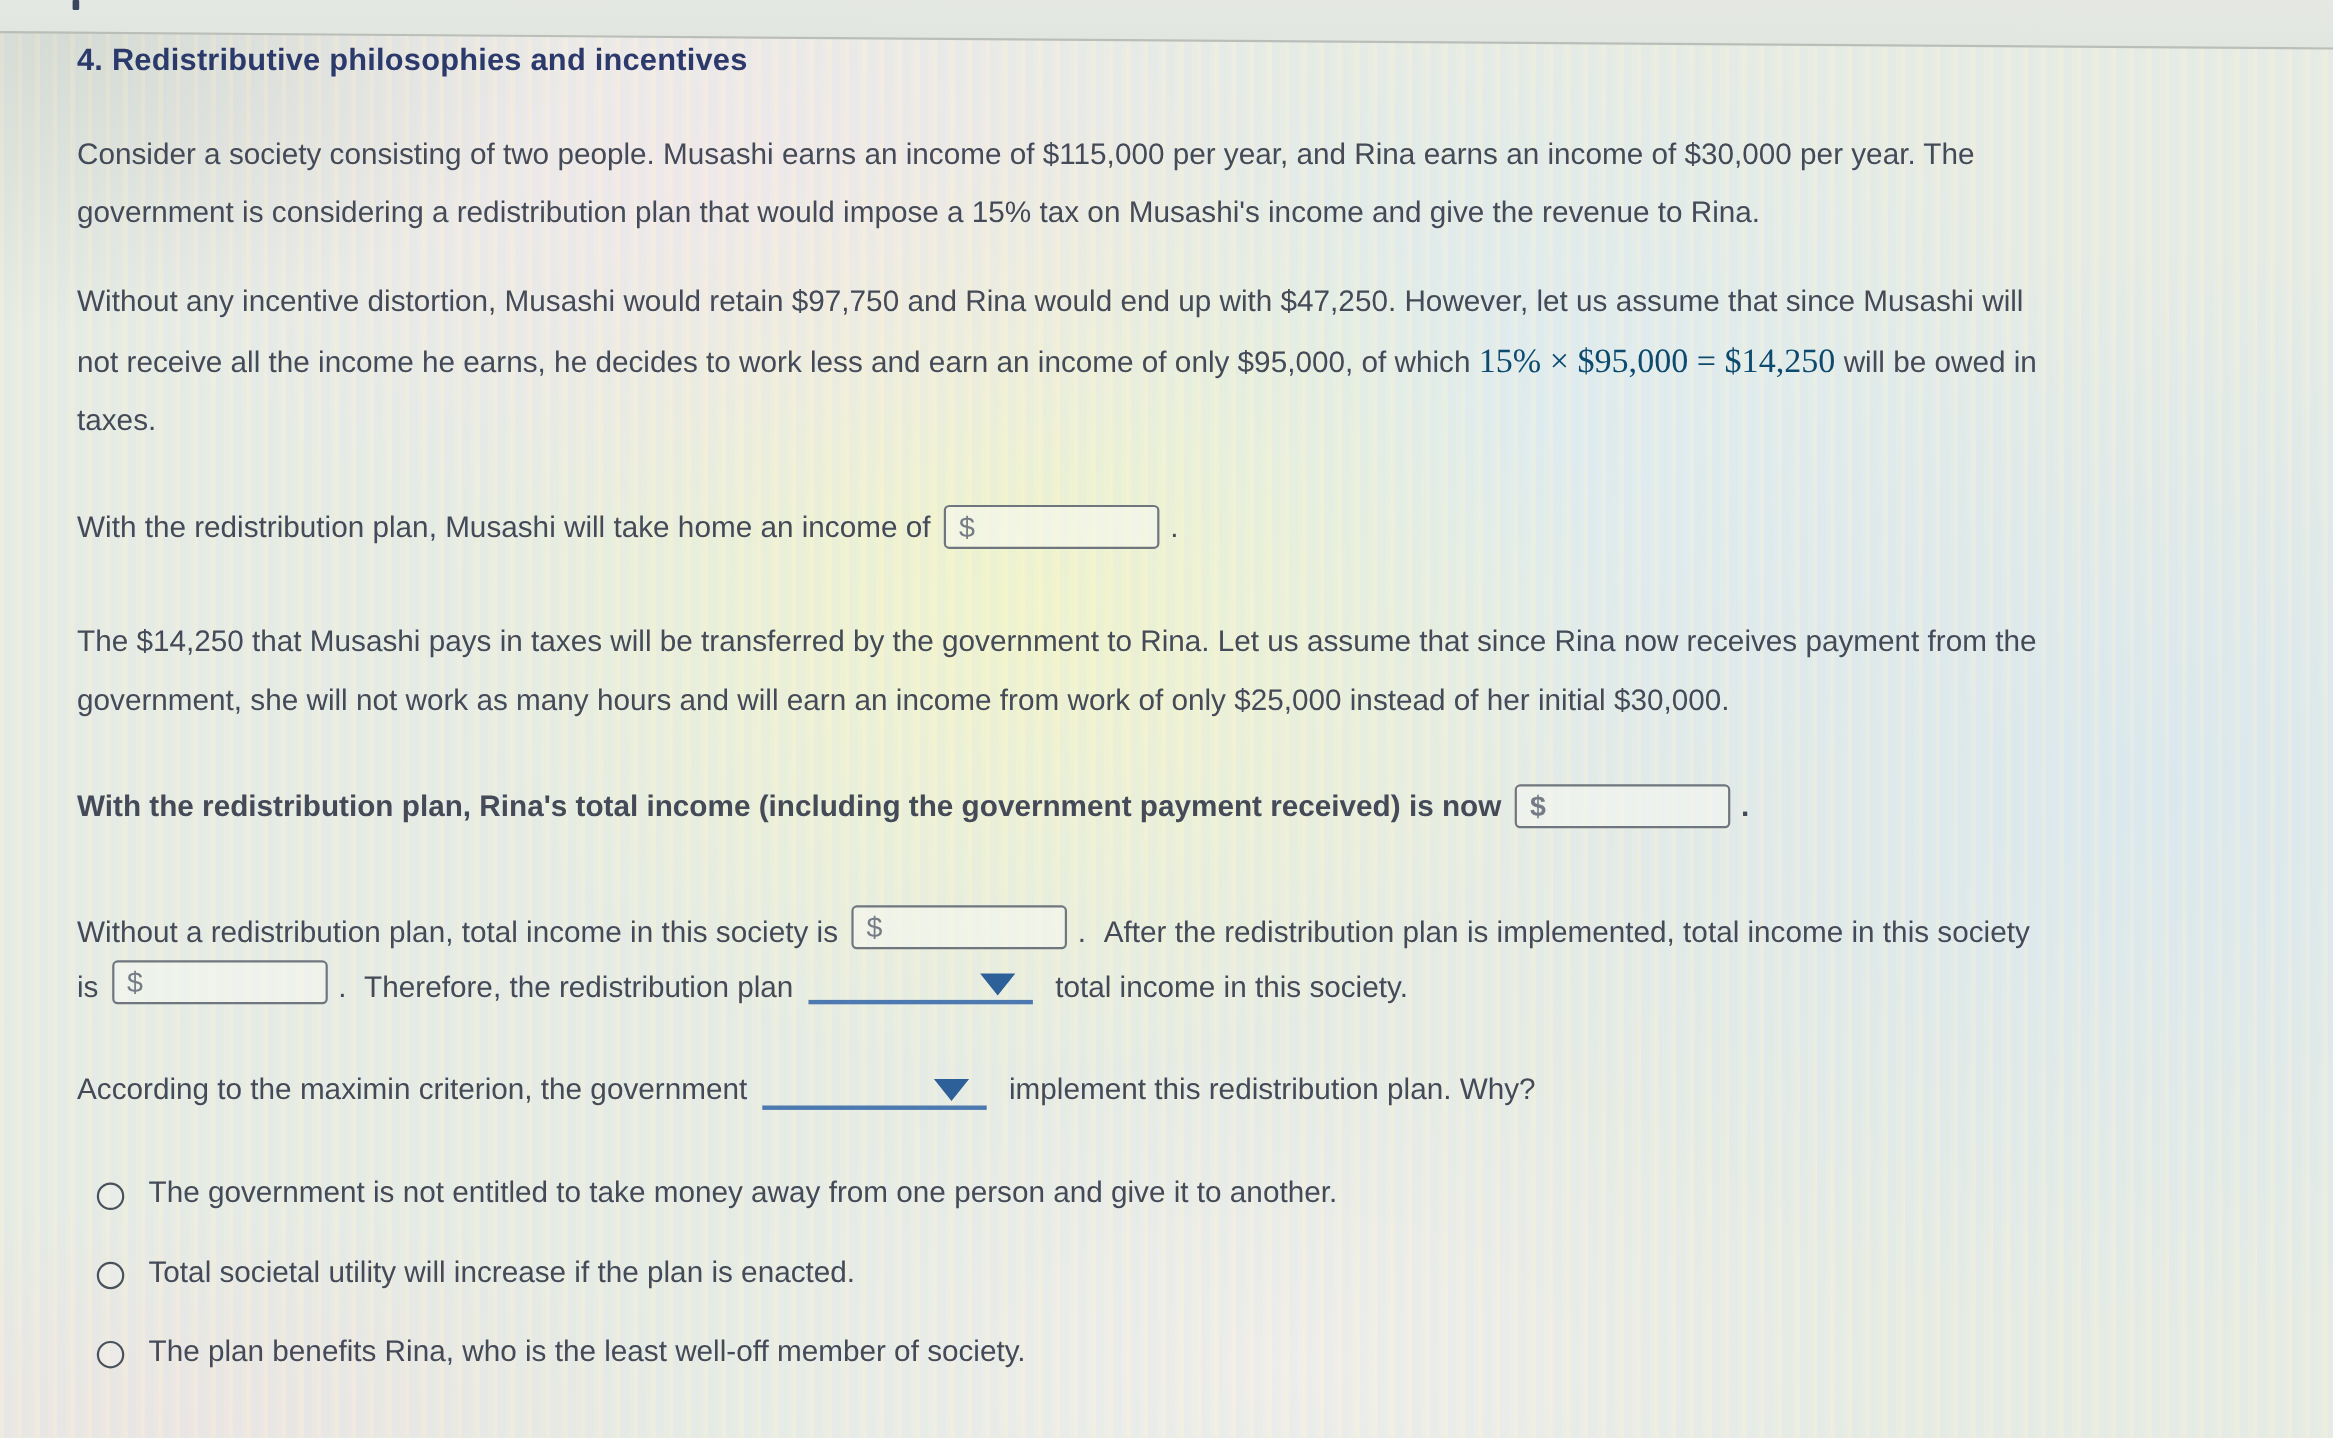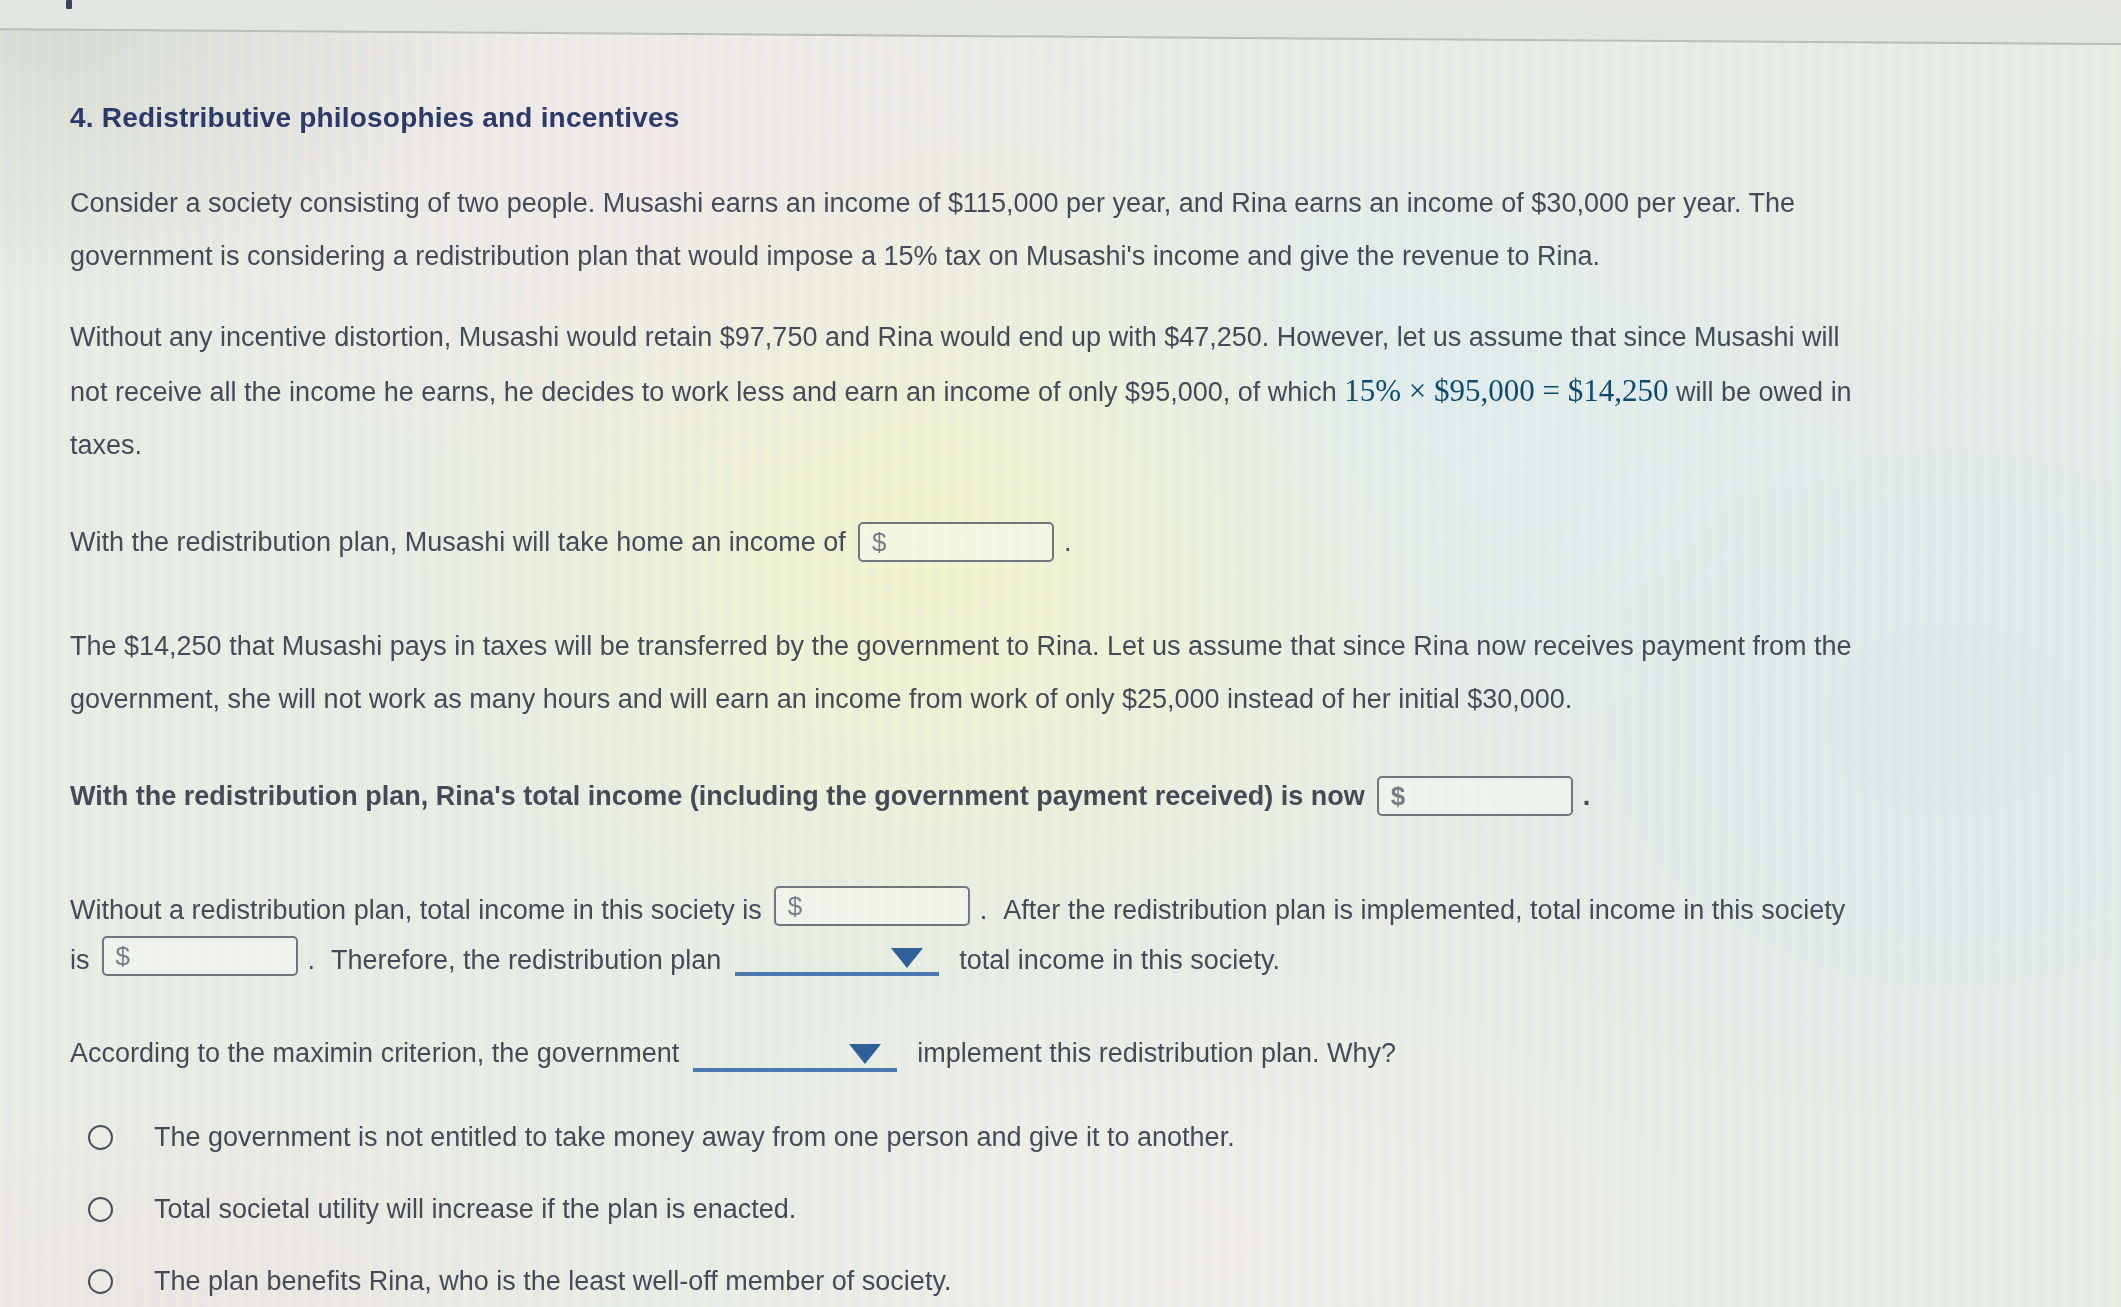--- a/index.html
+++ b/index.html
@@ -24,21 +24,21 @@
       rgba(195,235,215,0.12) 8px 12px,
       rgba(255,255,255,0.00) 12px 16px);}
   .top-strip{
     position:absolute;top:-17px;left:-40px;width:2300px;height:45px;
     background:linear-gradient(#e5e8e3,#e2e6e1);
     border-bottom:2px solid #b9beb9;
     transform:rotate(0.4deg);transform-origin:0 100%;
   }
   .glyph-fragment{position:absolute;left:66px;top:0;width:6px;height:9px;background:#39445f;border-radius:1px;}
 
-  .content{position:absolute;inset:0;padding:58px 70px 0;box-sizing:border-box;margin-top:43px;}
+  .content{position:absolute;inset:0;padding:38px 70px 0;box-sizing:border-box;}
   h1{font-size:28px;line-height:34px;margin:0;color:#2b3a6b;font-weight:700;letter-spacing:.2px;}
 
   .para{margin:0;}
   .para .line{line-height:53px;white-space:pre;}
   .para.intro{margin-top:42px;}
   .para.incentive{margin-top:28px;}
   .para.transfer{margin-top:54px;}
 
   .math{font-family:"Liberation Serif","DejaVu Serif",serif;font-size:31px;color:#0c4a6e;}
 
@@ -57,21 +57,21 @@
   }
   .dollar{color:#757c85;font-size:26px;}
   .box-input{flex:1;min-width:0;border:none;outline:none;background:transparent;font:inherit;color:#444a57;padding:0 6px;}
   .period{margin-right:16px;}
 
   .dropdown{display:inline-block;position:relative;flex:0 0 auto;width:204px;height:34px;border-bottom:4px solid #4b79b0;margin:0 20px 0 14px;}
   .dropdown .arrow{position:absolute;right:16px;bottom:4px;width:0;height:0;
     border-left:16px solid transparent;border-right:16px solid transparent;border-top:20px solid #2d5f98;}
 
   .options{margin-top:36px;}
-  .option{display:flex;align-items:center;height:52px;margin-bottom:20px;padding-left:18px;gap:19px;}
+  .option{display:flex;align-items:flex-end;height:52px;margin-bottom:20px;padding-left:18px;}
   .radio{width:25px;height:25px;border:2.5px solid #49515b;border-radius:50%;flex:0 0 auto;margin-right:22px;background:rgba(255,255,255,0.15);box-sizing:border-box;}
   .option-label{white-space:pre;}
 </style>
 </head>
 <body>
 
 <div class="bg-tints"></div>
 <div class="bg-stripes"></div>
 <div class="top-strip"></div>
 <div class="glyph-fragment"></div>

